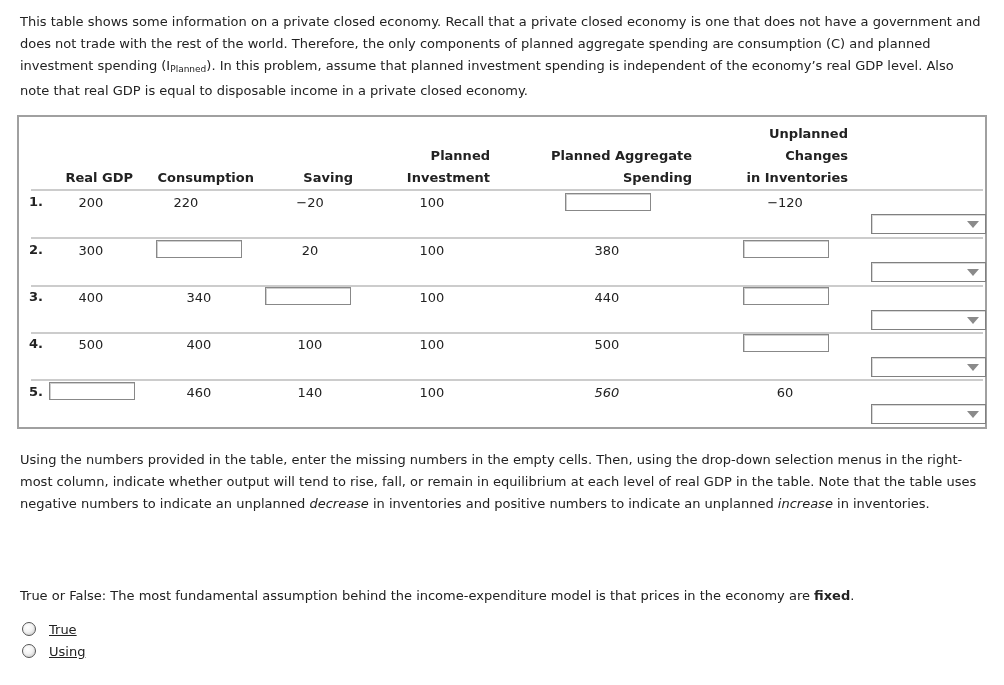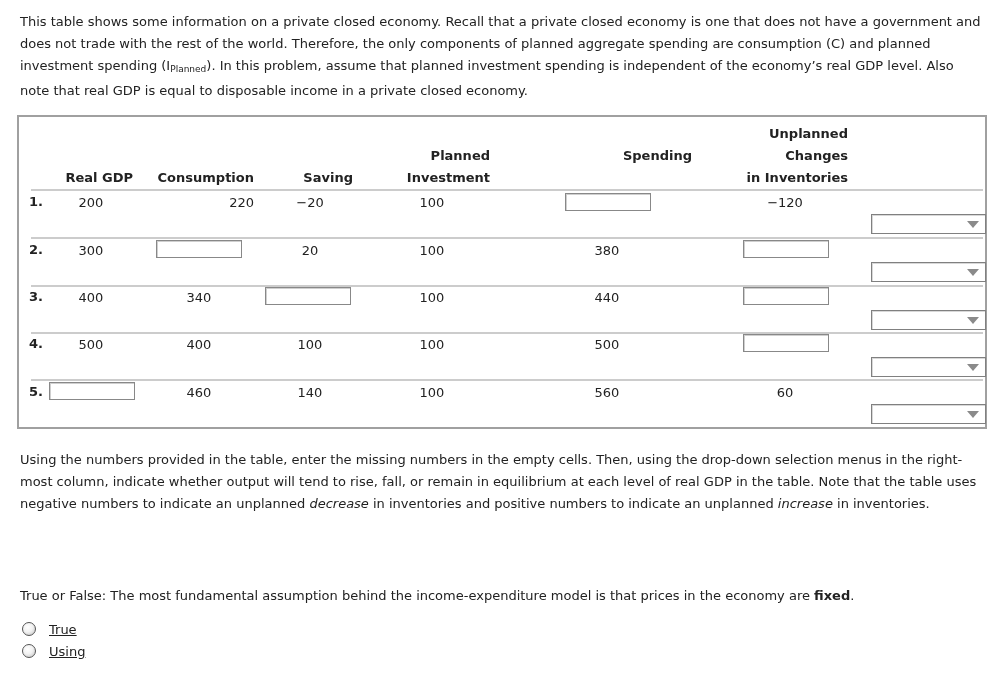--- a/index.html
+++ b/index.html
@@ -109,34 +109,35 @@
 <div class="table-box">
 
   <div class="hdr" style="left:30px; top:50px; width:84px;">Real GDP</div>
   <div class="hdr" style="left:125px; top:50px; width:110px;">Consumption</div>
   <div class="hdr" style="left:248px; top:50px; width:86px;">Saving</div>
   <div class="hdr" style="left:355px; top:28px; width:116px;">
     <div>Planned</div>
     <div>Investment</div>
   </div>
   <div class="hdr" style="left:503px; top:28px; width:170px;">
+    <div>Planned Aggregate</div>
     <div>Spending</div>
   </div>
   <div class="hdr" style="left:703px; top:6px; width:126px;">
     <div>Unplanned</div>
     <div>Changes</div>
     <div>in Inventories</div>
   </div>
 
   <div class="row-line" style="top:72px;"></div>
 
   <div>
     <div class="rownum" style="top:77px;">1.</div>
     <div class="cell" style="left:30px; top:77px; width:84px;">200</div>
-    <div class="cell" style="left:125px; top:77px; width:110px;text-align:right;">220</div>
+    <div class="cell" style="left:112px; top:77px; width:110px;">220</div>
     <div class="cell" style="left:248px; top:77px; width:86px;">−20</div>
     <div class="cell" style="left:355px; top:77px; width:116px;">100</div>
     <input class="txtin" type="text" style="left: 546px; top: 76px;" value="">
     <div class="cell" style="left:703px; top:77px; width:126px;">−120</div>
     <div class="sel" style="top:97px;">
         <span class="arrow"></span>
       </div>
   </div>
 
   <div class="row-line" style="top:120px;"></div>
@@ -185,21 +186,21 @@
   </div>
 
   <div class="row-line" style="top:262px;"></div>
 
   <div>
     <div class="rownum" style="top:267px;">5.</div>
     <input class="txtin" type="text" style="left: 30px; top: 265px;" value="">
     <div class="cell" style="left:125px; top:267px; width:110px;">460</div>
     <div class="cell" style="left:248px; top:267px; width:86px;">140</div>
     <div class="cell" style="left:355px; top:267px; width:116px;">100</div>
-    <div class="cell" style="left:503px; top:267px; width:170px;">560</div>
+    <div class="cell" style="left:503px; top:267px; width:170px;font-style:italic;">560</div>
     <div class="cell" style="left:703px; top:267px; width:126px;">60</div>
     <div class="sel" style="top:287px;">
         <span class="arrow"></span>
       </div>
   </div>
 </div>
 
 <p class="para instructions"><span>Using the numbers provided in the table, enter the missing numbers in the empty cells. Then, using the drop-down selection menus in the right-most column, indicate whether output will tend to rise, fall, or remain in equilibrium at each level of real GDP in the table. Note that the table uses negative numbers to indicate an unplanned </span><em>decrease</em><span> in inventories and positive numbers to indicate an unplanned </span><em>increase</em><span> in inventories.</span></p>
 
 <p class="para tf-question"><span>True or False: The most fundamental assumption behind the income-expenditure model is that prices in the economy are </span><b>fixed</b><span>.</span></p>

